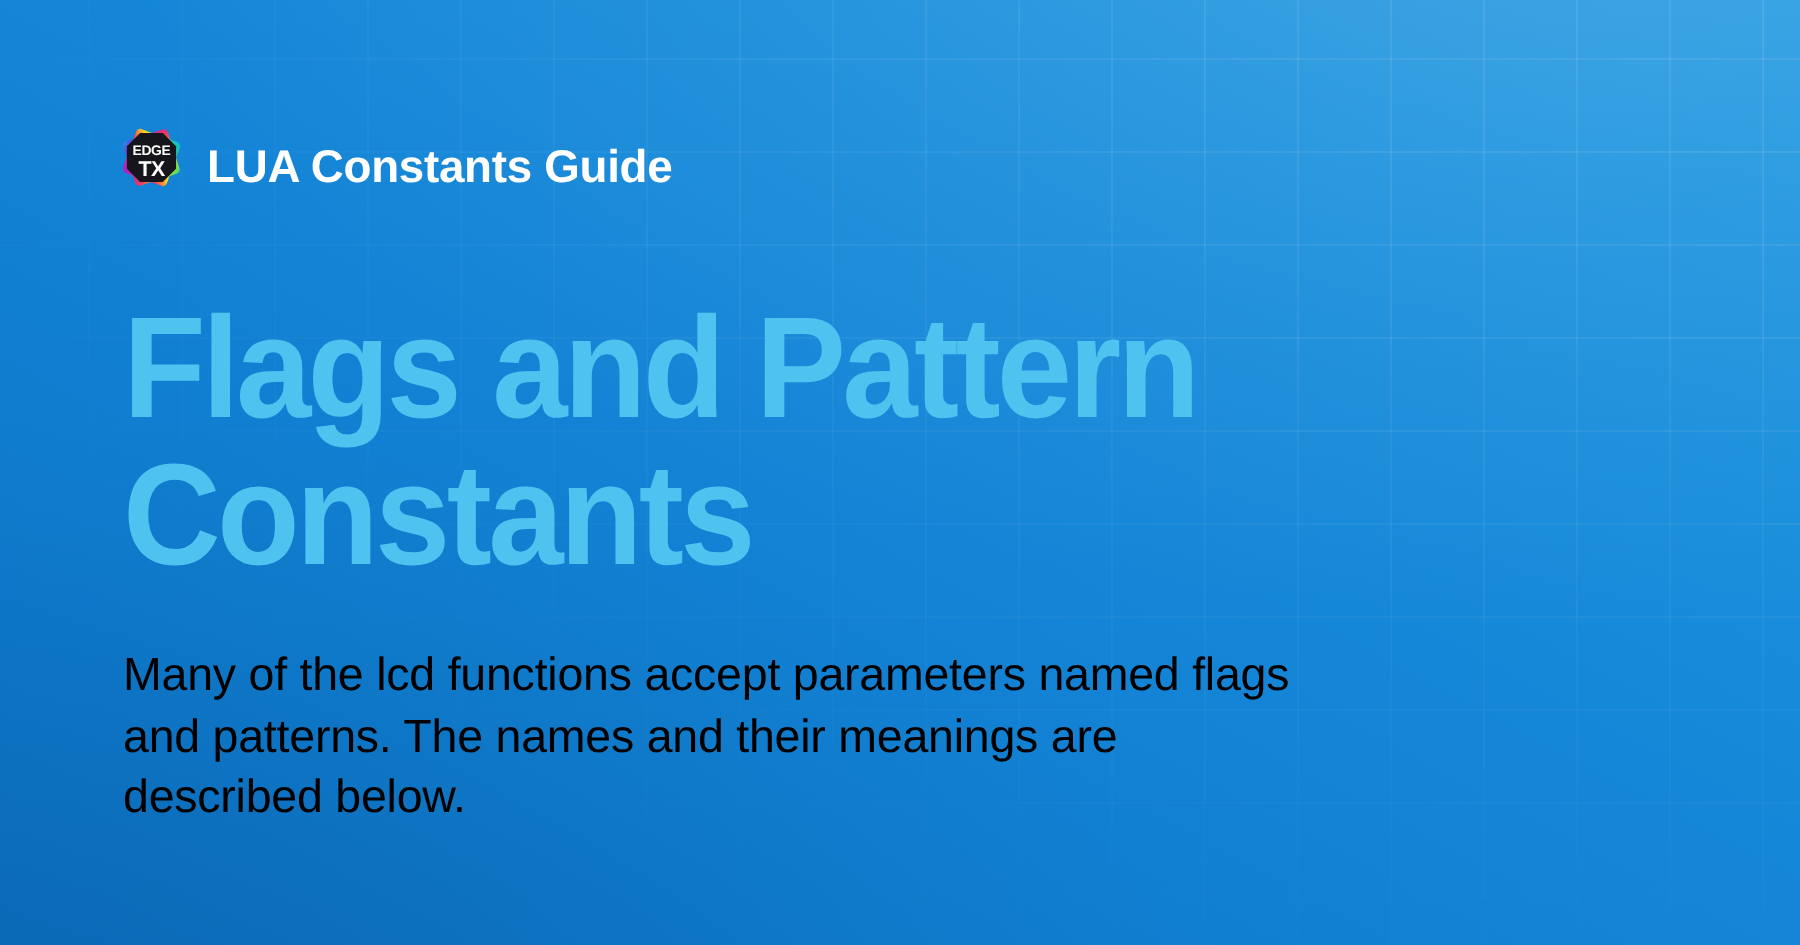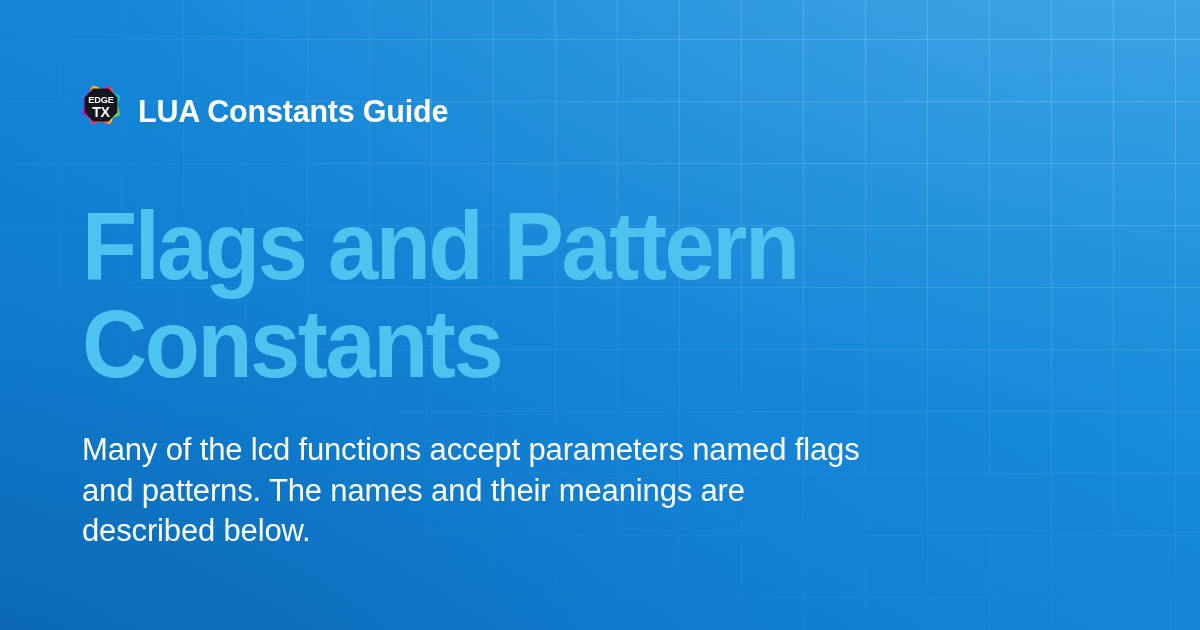--- a/index.html
+++ b/index.html
@@ -134,21 +134,21 @@
   .hero-desc {
     position: absolute;
     left: 82px;
     top: 430px;
     width: 790px;
     margin: 0;
     font-size: 31px;
     font-weight: normal;
     line-height: 40.5px;
     letter-spacing: -0.15px;
-    color: #ffffff;
+    color: #000000;
   }
 </style>
 </head>
 <body>
 
 <div class="og-card">
 
   <div class="bg-gradient"></div>
   <div class="bg-bloom"></div>
   <div class="bg-grid"></div>

